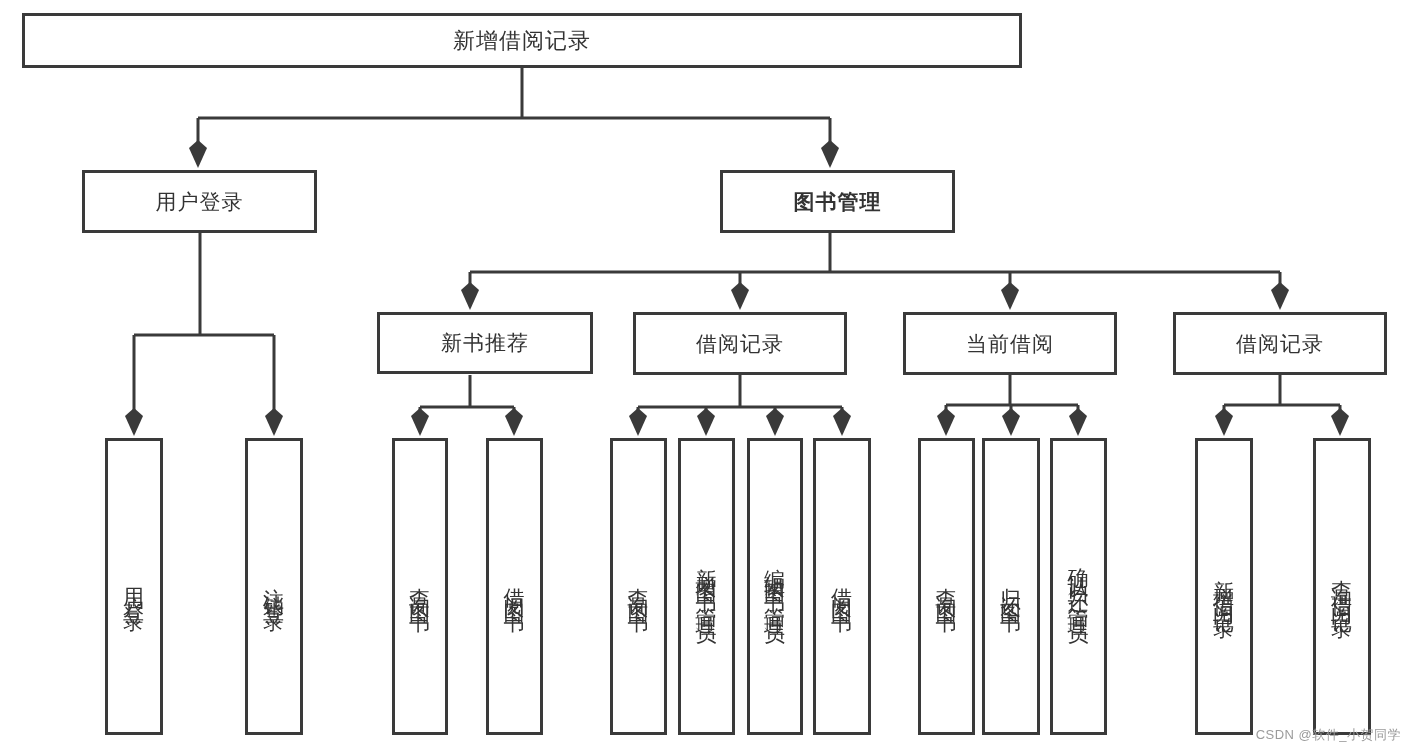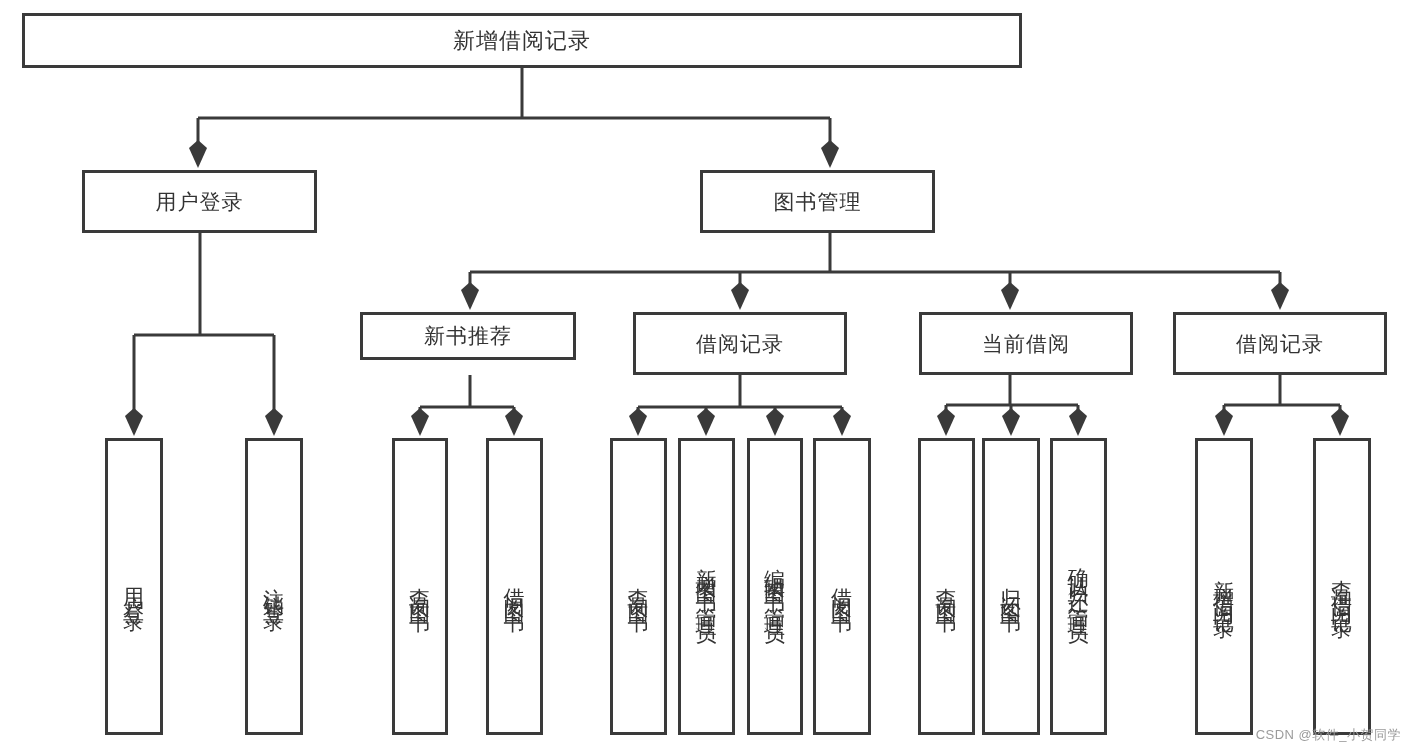--- a/index.html
+++ b/index.html
@@ -94,31 +94,31 @@
     <polygon points="1340,408 1349,416 1340,436 1331,416"></polygon>
   </svg>
 
   <div class="node root" style="left:22px;top:13px;width:1000px;height:55px;">
     <span class="hlabel">新增借阅记录</span>
   </div>
 
   <div class="node" style="left:82px;top:170px;width:235px;height:63px;">
     <span class="hlabel">用户登录</span>
   </div>
-  <div class="node" style="left:700px;top:170px;width:235px;height:63px;">
+  <div class="node" style="left:720px;top:170px;width:235px;height:63px;font-weight:bold;">
     <span class="hlabel">图书管理</span>
   </div>
 
-  <div class="node" style="left:360px;top:312px;width:216px;height:48px;">
+  <div class="node" style="left:377px;top:312px;width:216px;height:62px;">
     <span class="hlabel">新书推荐</span>
   </div>
   <div class="node" style="left:633px;top:312px;width:214px;height:63px;">
     <span class="hlabel">借阅记录</span>
   </div>
-  <div class="node" style="left:903px;top:312px;width:214px;height:63px;margin-left:16px;">
+  <div class="node" style="left:903px;top:312px;width:214px;height:63px;">
     <span class="hlabel">当前借阅</span>
   </div>
   <div class="node" style="left:1173px;top:312px;width:214px;height:63px;">
     <span class="hlabel">借阅记录</span>
   </div>
 
   <div class="node leaf" style="left:105px;top:438px;width:58px;height:297px;">
     <span class="vlabel">用户登录</span>
   </div>
   <div class="node leaf" style="left:245px;top:438px;width:58px;height:297px;">

